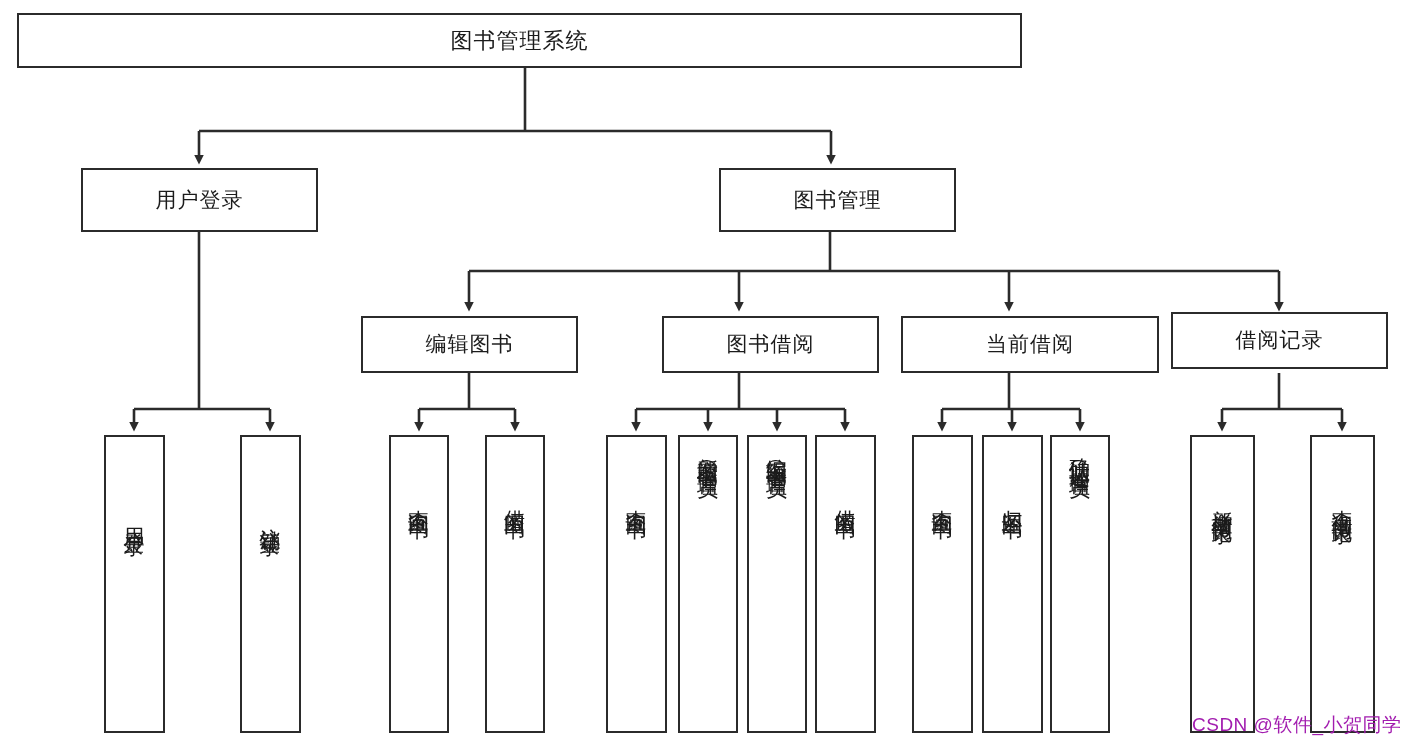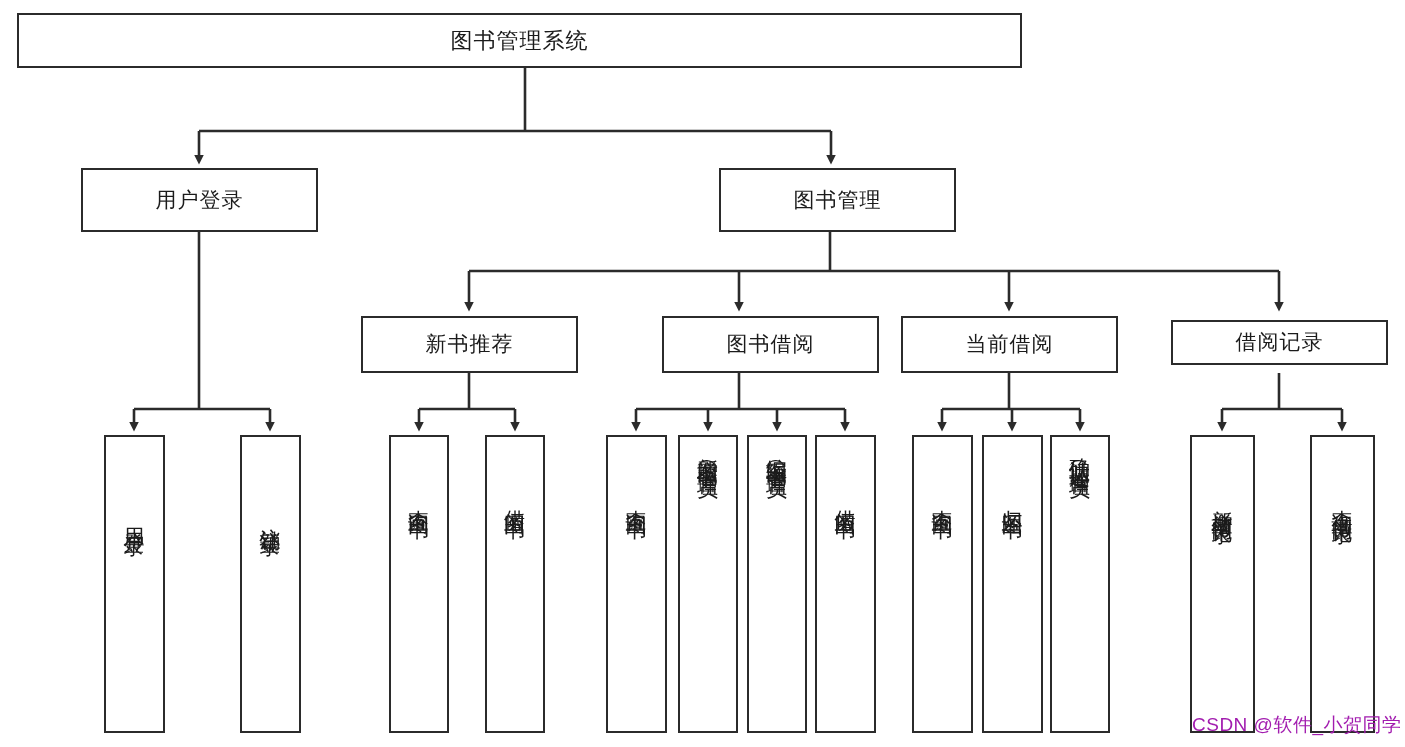--- a/index.html
+++ b/index.html
@@ -129,29 +129,29 @@
   </div>
 
   <div class="node horizontal" style="left:81px; top:168px; width:237px; height:64px;">
     <span class="label">用户登录</span>
   </div>
   <div class="node horizontal" style="left:711px; top:168px; width:237px; height:64px;margin-left:8px;">
     <span class="label">图书管理</span>
   </div>
 
   <div class="node horizontal" style="left:361px; top:316px; width:217px; height:57px;">
-    <span class="label">新书推荐</span>
+    <span class="label">编辑图书</span>
   </div>
   <div class="node horizontal" style="left:631px; top:316px; width:217px; height:57px;margin-left:31px;">
     <span class="label">图书借阅</span>
   </div>
-  <div class="node horizontal" style="left:901px; top:316px; width:217px; height:57px;">
+  <div class="node horizontal" style="left:901px; top:316px; width:258px; height:57px;">
     <span class="label">当前借阅</span>
   </div>
-  <div class="node horizontal" style="left:1171px; top:320px; width:217px; height:45px;">
+  <div class="node horizontal" style="left:1171px; top:312px; width:217px; height:57px;">
     <span class="label">借阅记录</span>
   </div>
 
   <div class="node vertical vmid" style="left:104px; top:435px; width:61px; height:298px;">
     <span class="label">用户登录</span>
   </div>
   <div class="node vertical vmid" style="left:240px; top:435px; width:61px; height:298px;">
     <span class="label">注销登录</span>
   </div>
 

